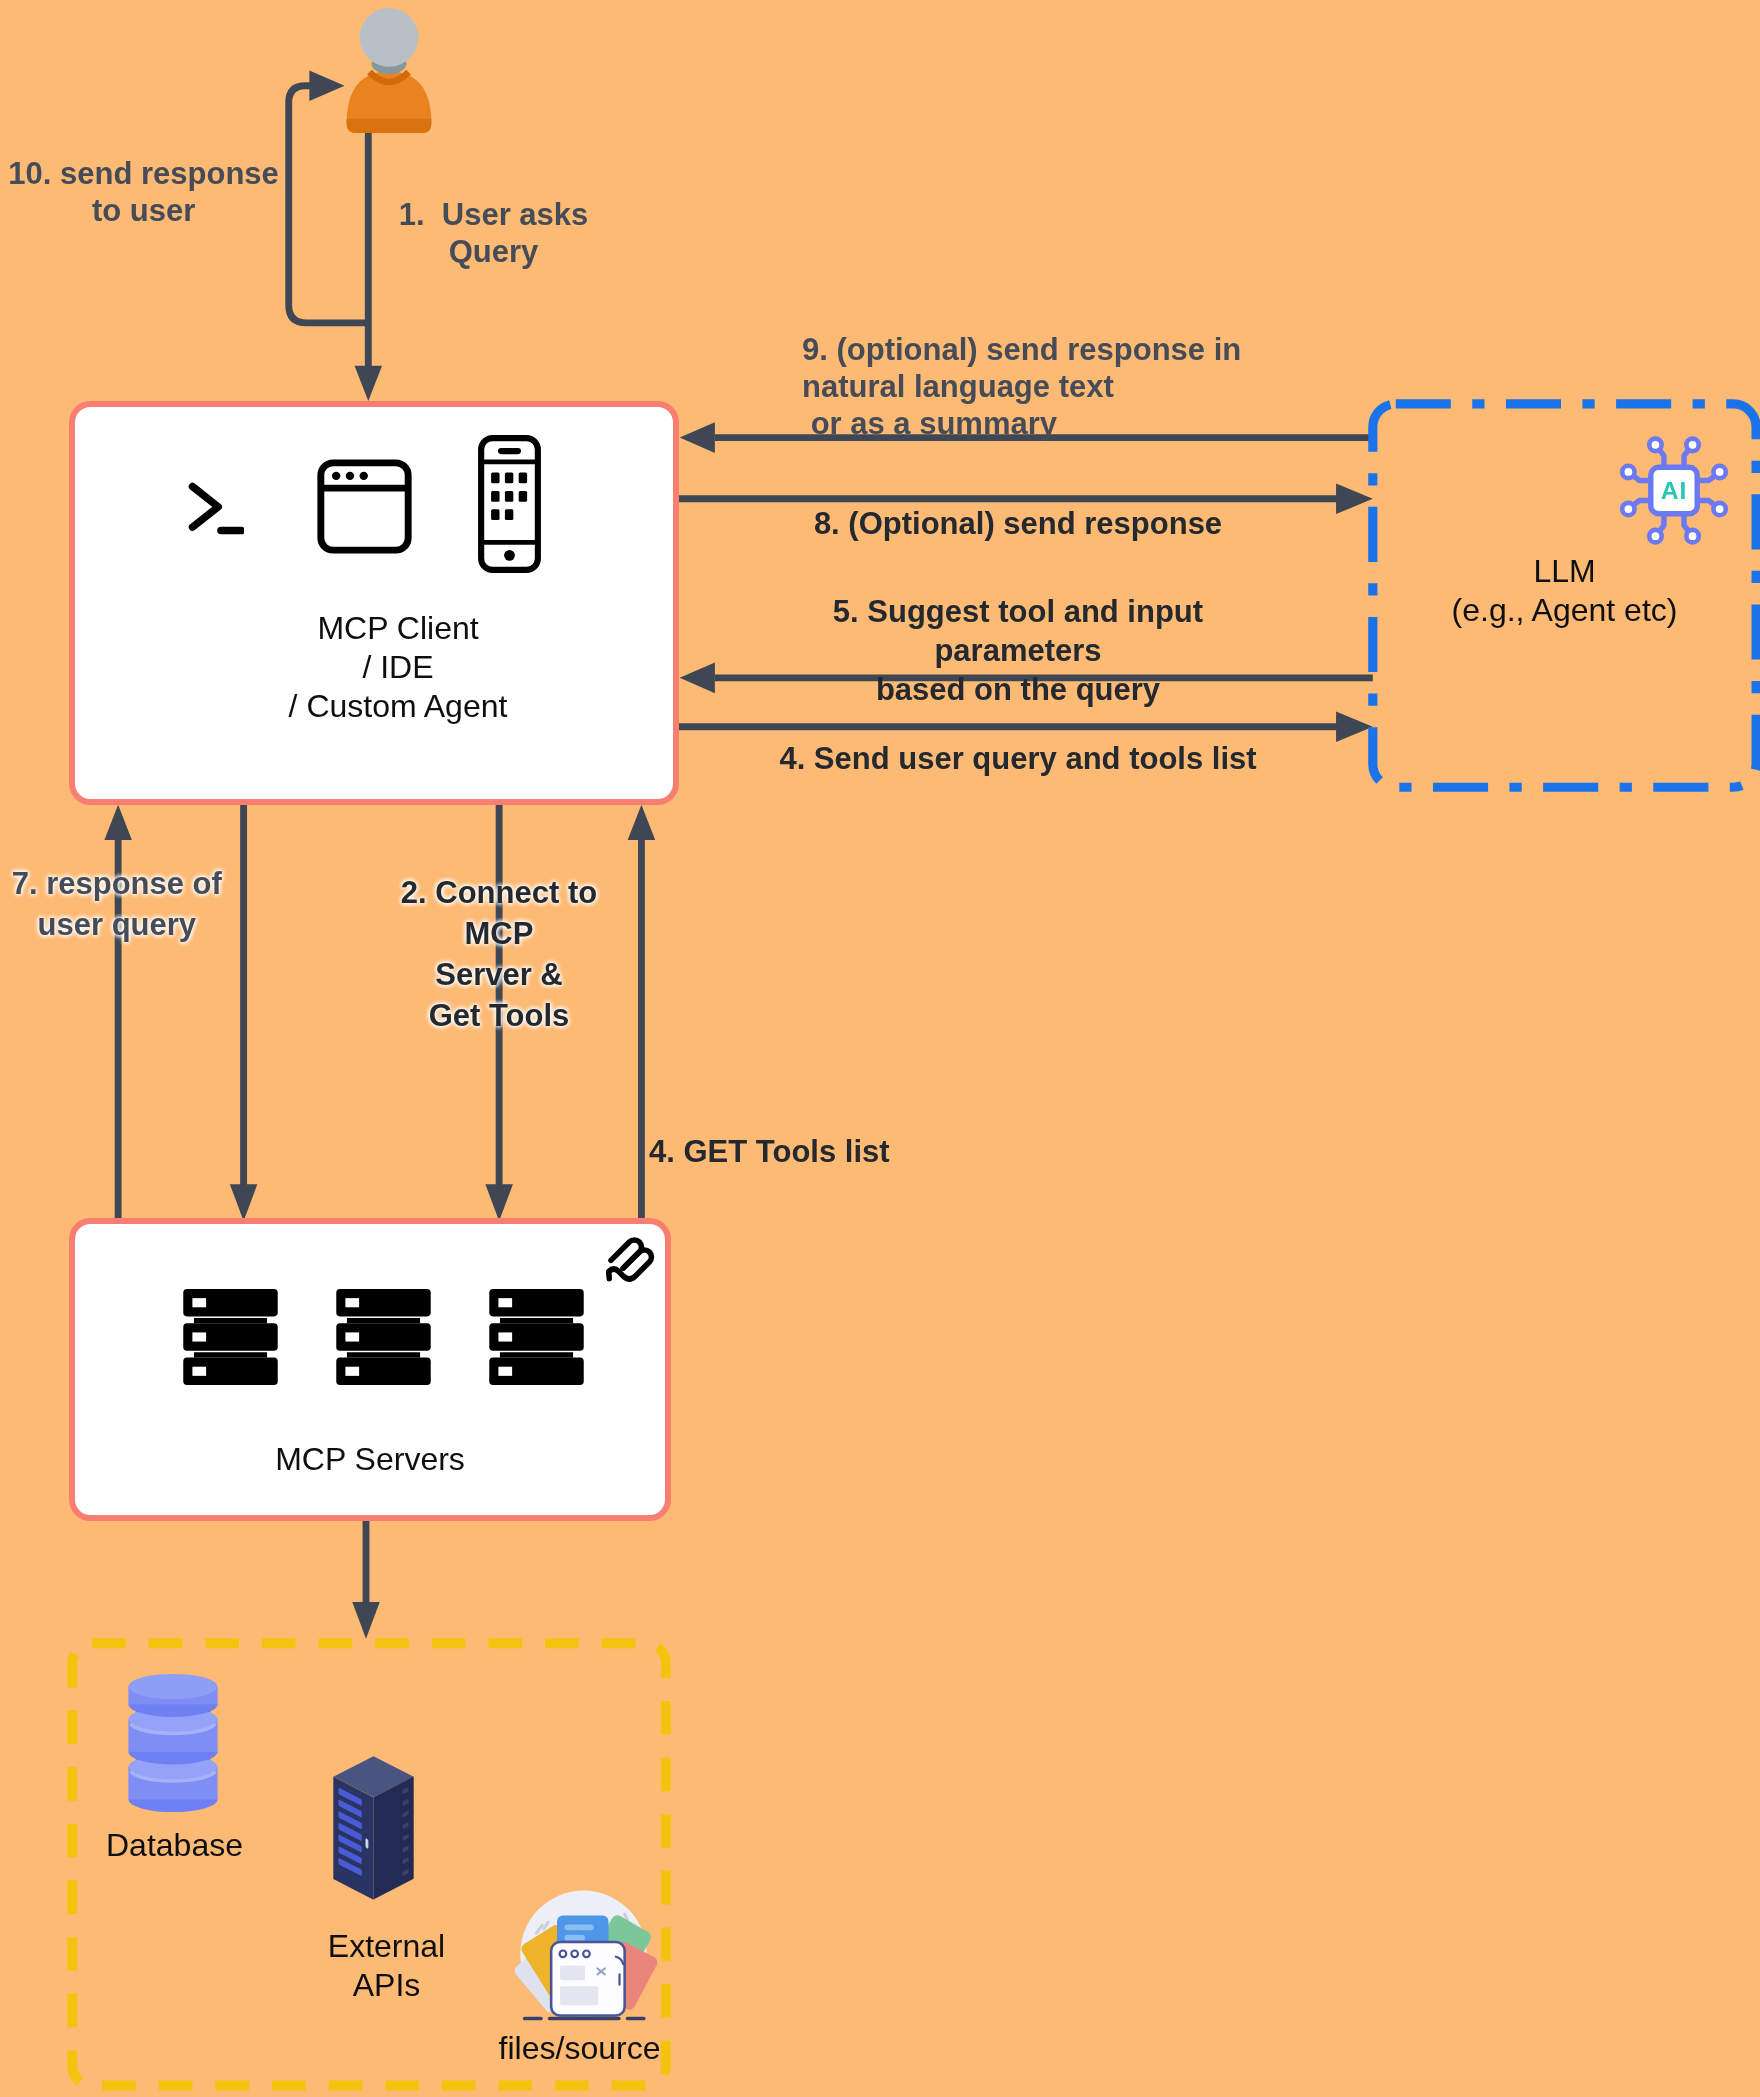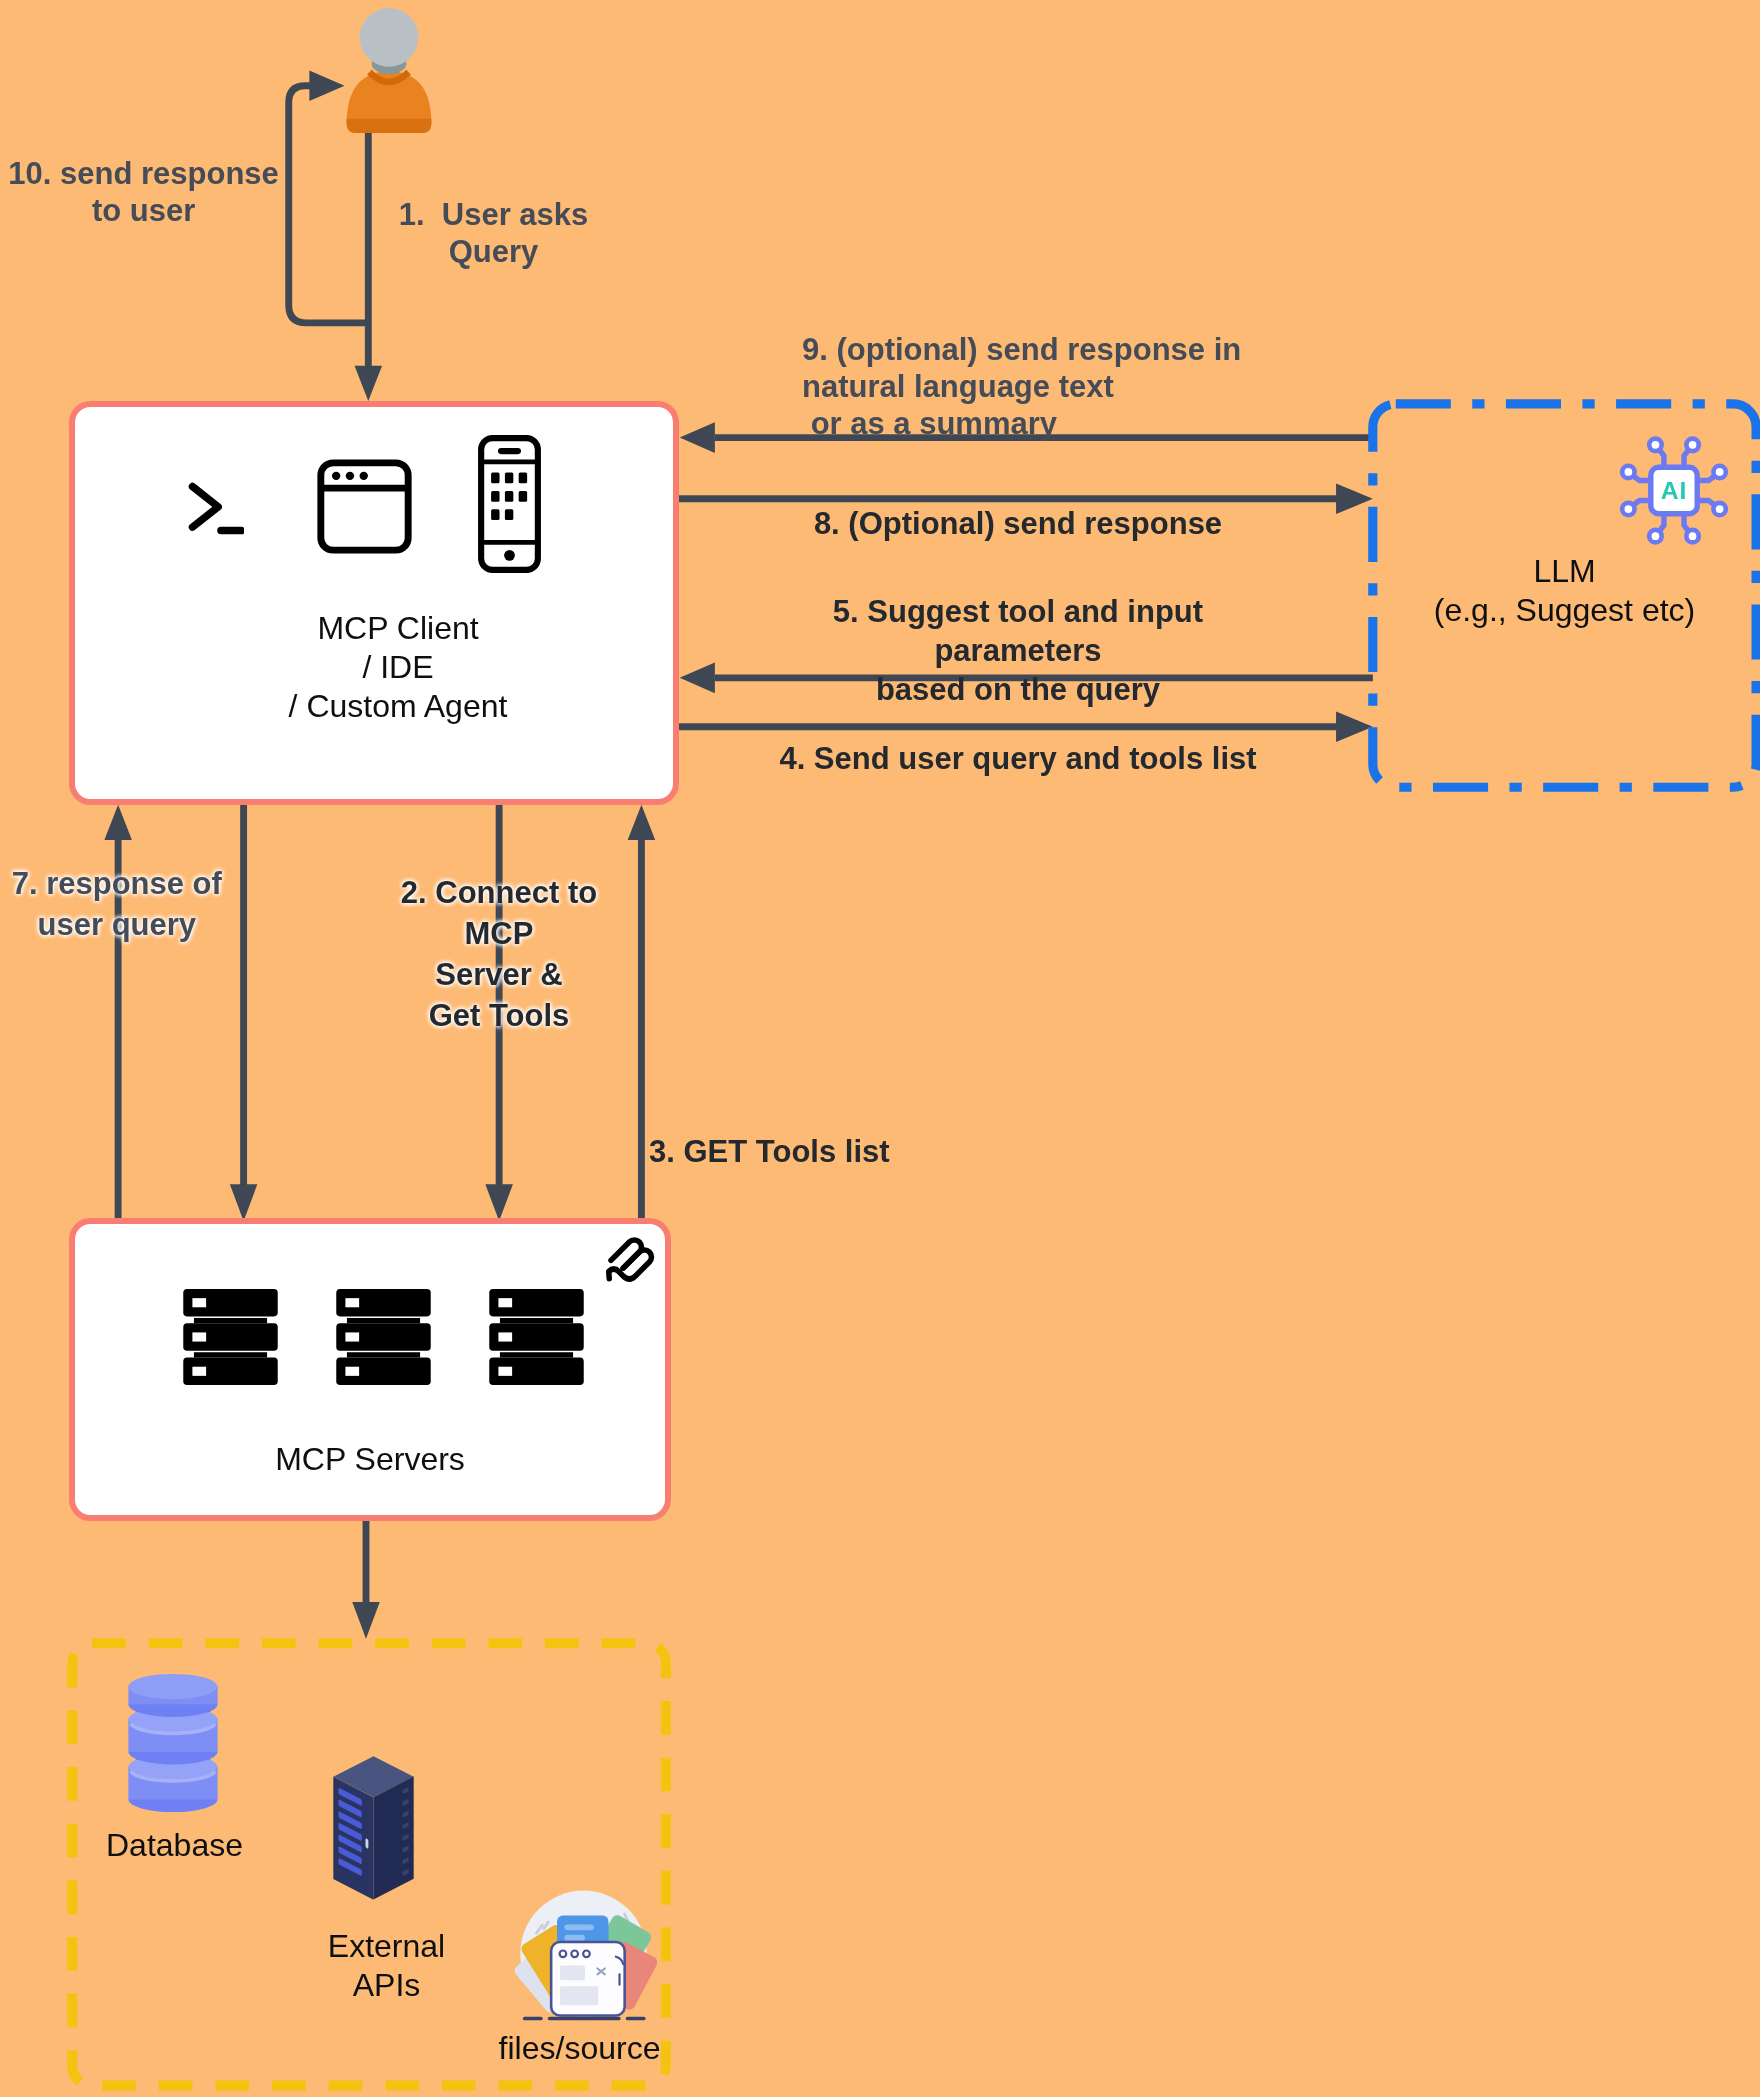--- a/index.html
+++ b/index.html
@@ -138,36 +138,36 @@
         <circle cx="51" cy="134" r="8"></circle>
           <circle cx="99" cy="134" r="8"></circle>
         <circle cx="16" cy="51" r="8"></circle>
           <circle cx="16" cy="99" r="8"></circle>
       </g>
       <rect x="45" y="45" width="60" height="60" rx="10" fill="#fff" stroke="#6B79F3" stroke-width="7"></rect>
       <text x="75" y="86" font-size="32" font-weight="bold" fill="#27C7B2" text-anchor="middle" font-family="Liberation Sans, sans-serif" letter-spacing="1">AI</text>
     </svg>
   </div>
   <div class="title" style="left:1373px;top:552px;width:383px;">LLM
-(e.g., Suggest etc)</div>
+(e.g., Agent etc)</div>
 
   <div class="lbl gray left" style="left:802px;top:331px;width:474px;">9. (optional) send response in
 natural language text
  or as a summary</div>
   <div class="lbl" style="left:796px;top:505px;width:444px;">8. (Optional) send response</div>
   <div class="lbl" style="left:773px;top:592px;width:490px;line-height:39px;">5. Suggest tool and input parameters
 based on the query</div>
   <div class="lbl" style="left:773px;top:740px;width:490px;">4. Send user query and tools list</div>
 
   <div class="lbl gray halo" style="left:3.8px;top:863px;width:226px;line-height:41px;">7. response of
 user query</div>
   <div class="lbl halo" style="left:367px;top:872px;width:264px;line-height:41px;">2. Connect to MCP
 Server &amp;
 Get Tools</div>
-  <div class="lbl left" style="left:649px;top:1133px;width:321px;">3. GET Tools list</div>
+  <div class="lbl left" style="left:649px;top:1133px;width:321px;">4. GET Tools list</div>
 
   <div class="rbox" style="left:69px;top:1218px;width:602px;height:303px;">
     <div class="icon" style="left:108px;top:65px;width:95px;height:96px;">
       <svg viewBox="0 0 124 126">
         <g fill="#000">
           <rect x="0" y="0" width="124" height="36" rx="5"></rect>
           <rect x="14" y="38" width="96" height="7"></rect>
           <rect x="0" y="45" width="124" height="36" rx="5"></rect>
           <rect x="14" y="83" width="96" height="7"></rect>
           <rect x="0" y="90" width="124" height="36" rx="5"></rect>

